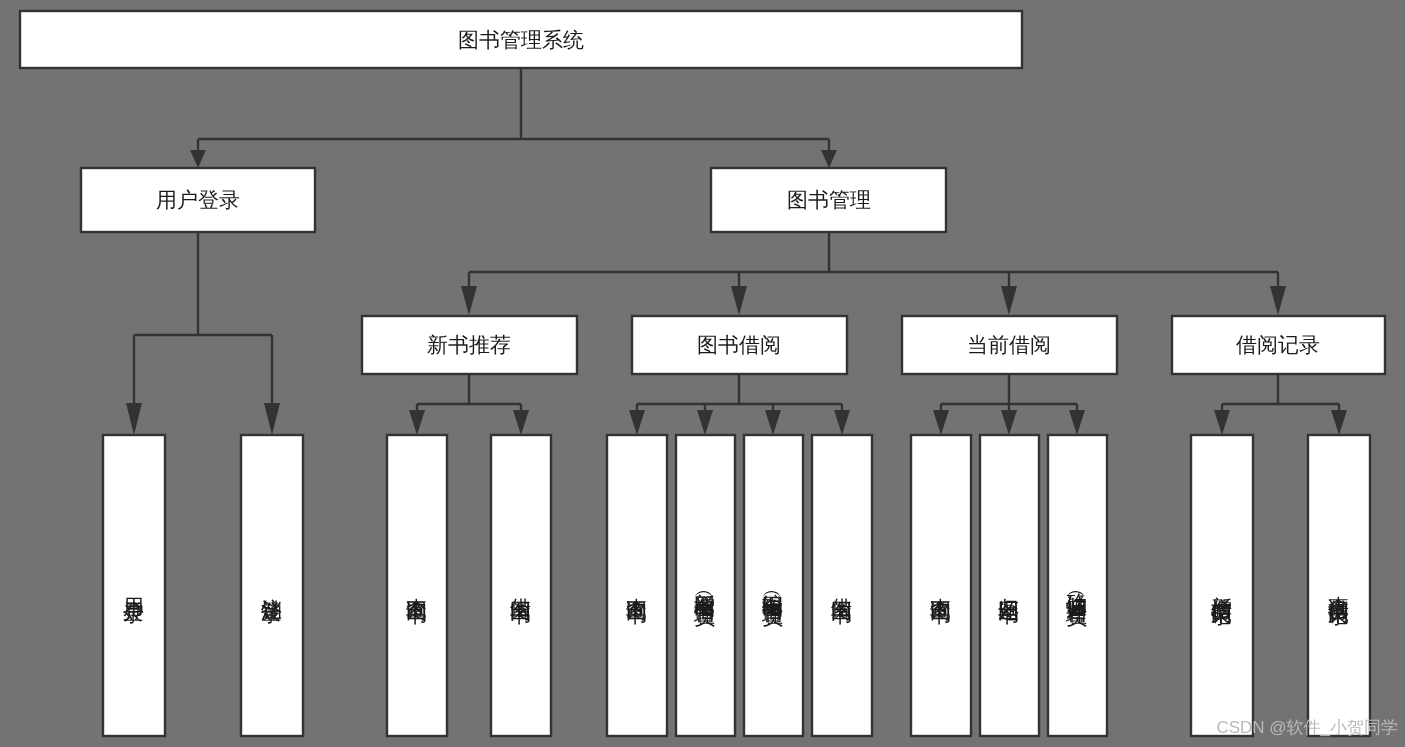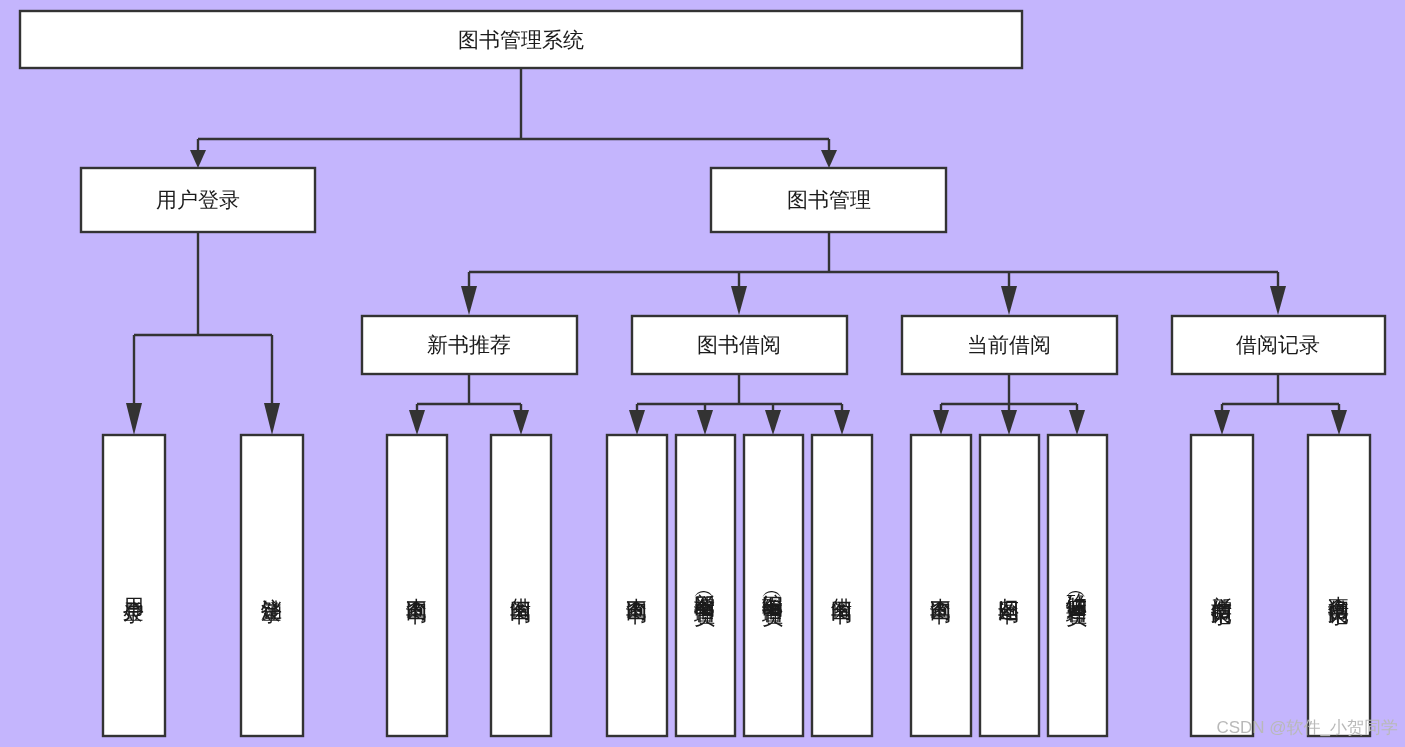--- a/index.html
+++ b/index.html
@@ -8,21 +8,21 @@
     padding: 0;
     background: #ffffff;
   }
   body {
     font-family: "Liberation Sans", "DejaVu Sans", sans-serif;
   }
   #diagram-root {
     position: relative;
     width: 1405px;
     height: 747px;
-    background: #c4b5fd;
+    background: #737373;
     overflow: hidden;
   }
   svg#diagram-canvas {
     position: absolute;
     left: 0;
     top: 0;
     width: 1405px;
     height: 747px;
     display: block;
   }

